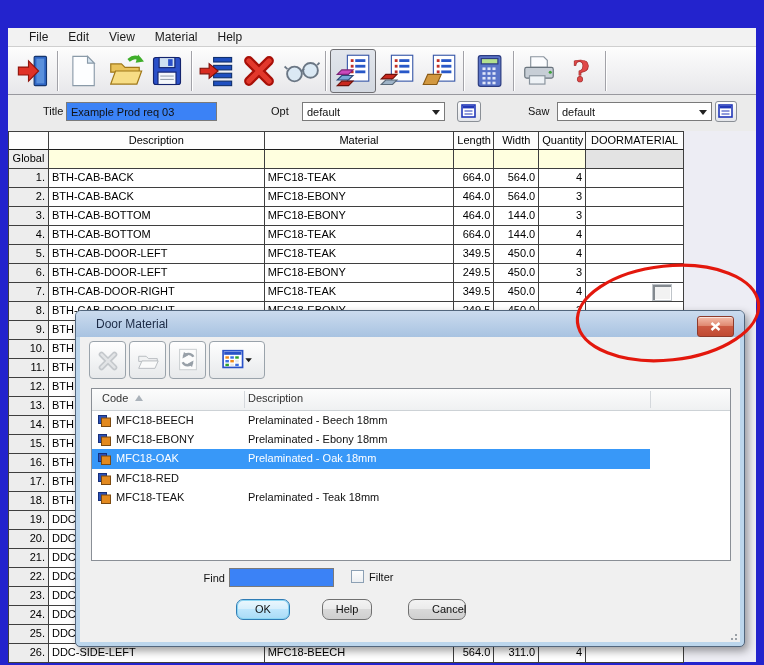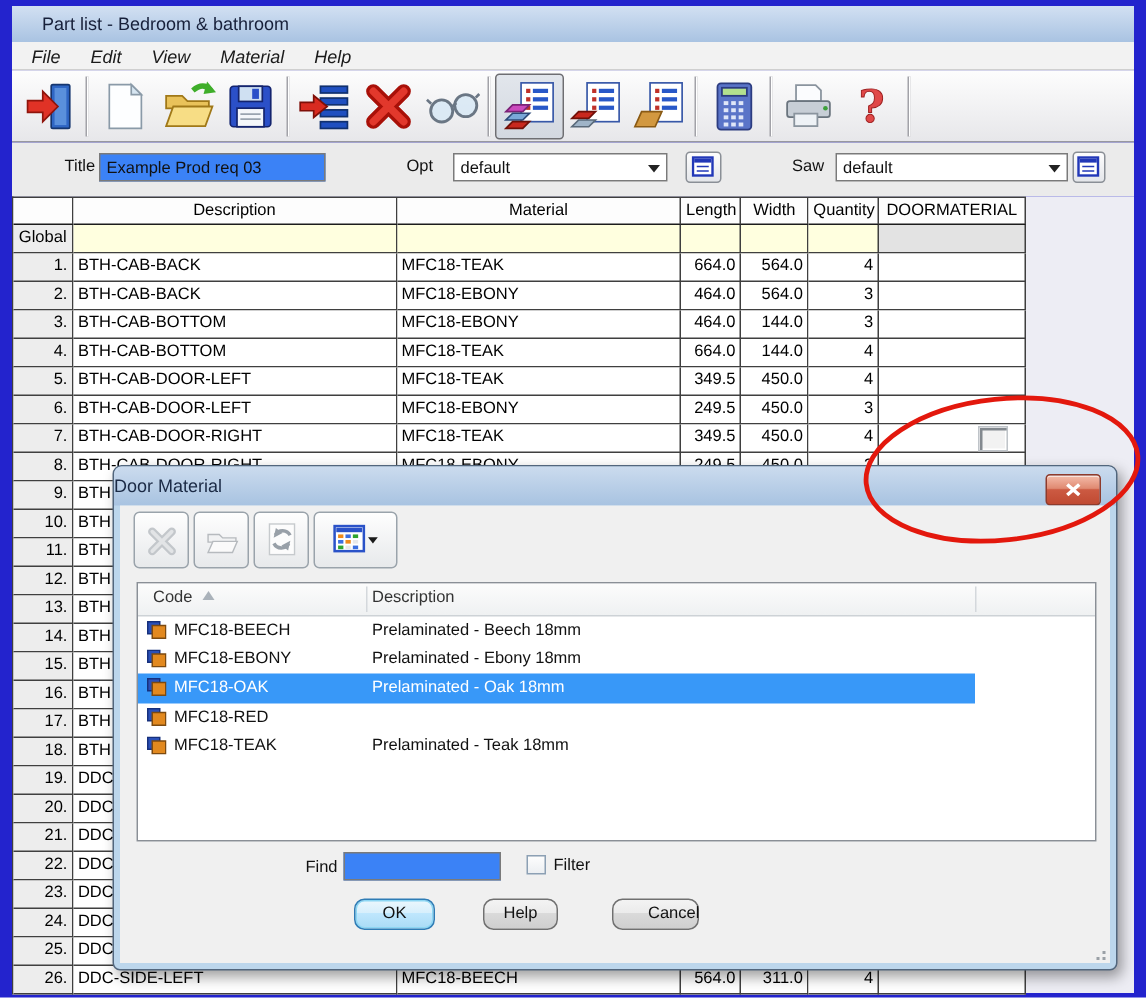--- a/index.html
+++ b/index.html
@@ -3,21 +3,21 @@
 <meta charset="utf-8">
 <style>
   html,body{margin:0;padding:0;}
   #win{position:relative;width:764px;height:665px;background:#2323cd;font-family:"Liberation Sans",sans-serif;overflow:hidden;-webkit-font-smoothing:none;}
 
   
   .titlebar{position:absolute;left:8px;top:4px;width:748px;height:24px;
     background:linear-gradient(#d2e0f2,#a9c3e2);display:flex;align-items:center;
     padding-left:20px;box-sizing:border-box;font-size:12px;color:#17203a;}
   .menubar{position:absolute;left:8px;top:28px;width:748px;height:19px;background:#f2f2f2;
-    border-bottom:1px solid #cfcfcf;display:flex;align-items:flex-end;font-size:12px;color:#1a1a1a;padding-left:3px;box-sizing:border-box;font-style:italic;}
+    border-bottom:1px solid #cfcfcf;display:flex;align-items:center;font-size:12px;color:#1a1a1a;padding-left:11px;box-sizing:border-box;}
   .menu-item{padding:1px 10px;}
 
   
   .toolbar{position:absolute;left:8px;top:47px;width:748px;height:48px;
     background:linear-gradient(#fdfdfd,#e7e7ea);border-bottom:1px solid #98989e;
     display:flex;align-items:center;box-sizing:border-box;padding-left:4px;}
   .tbtn{width:42px;height:44px;display:flex;align-items:center;justify-content:center;flex:0 0 auto;}
   .tbtn.pressed{border:1px solid #6e6e72;border-radius:3px;background:linear-gradient(#e2e6ec,#d3d8e0);box-sizing:border-box;width:46px;}
   .tsep{width:1px;height:40px;background:#a2a2a8;border-right:1px solid #fff;margin:0 3px;flex:0 0 auto;}
 
@@ -53,21 +53,21 @@
   .grow.global .c-door{background:#e3e3e3;}
   .grow.global .c-num{text-align:center;}
   .mini-btn{position:absolute;right:11px;top:1px;width:18px;height:15px;background:#f2f2f2;
     border:1px solid #bfc4c9;box-shadow:inset 2px 2px 0 #83898f, inset -1px -1px 0 #ffffff;}
 
   
   .dialog{position:absolute;left:75px;top:310px;width:670px;height:337px;border-radius:6px 6px 5px 5px;
     border:1px solid #52667d;background:#bcd6ec;box-shadow:3px 4px 9px rgba(0,0,0,.38);z-index:10;box-sizing:border-box;}
   .dlg-title{position:absolute;left:0;top:0;right:0;height:26px;border-radius:5px 5px 0 0;
     background:linear-gradient(#cbdbee,#a8c3e1);font-size:12px;color:#1b2a45;
-    display:flex;align-items:center;box-sizing:border-box;}
+    display:flex;align-items:center;padding-left:20px;box-sizing:border-box;}
   .dlg-close{position:absolute;right:10px;top:5px;width:35px;height:19px;border-radius:3px;
     border:1px solid #8e3b2c;background:linear-gradient(#f4bcaa,#e08a72 45%,#cc5a42 50%,#c04a32);
     display:flex;align-items:center;justify-content:center;box-shadow:inset 0 1px 0 rgba(255,255,255,.6);}
   .dlg-body{position:absolute;left:4px;right:4px;top:26px;bottom:4px;background:#f0f0f0;font-size:11px;color:#111;}
   .dtb{position:absolute;top:4px;height:38px;border:1px solid #9aa3ab;border-radius:4px;
     background:linear-gradient(#fefefe,#e7e9eb);display:flex;align-items:center;justify-content:center;box-sizing:border-box;}
 
   .listbox{position:absolute;left:11px;top:51px;width:640px;height:173px;background:#fff;border:1px solid #8a8f96;box-sizing:border-box;overflow:hidden;}
   .lhdr{position:relative;height:21px;background:linear-gradient(#fcfcfc,#eff1f2);border-bottom:1px solid #cdd2d6;}
   .lhdr .h-code{position:absolute;left:10px;top:3px;color:#333;}
@@ -96,23 +96,20 @@
   .grip i:nth-child(1){right:0;bottom:0;} .grip i:nth-child(2){right:4px;bottom:0;} .grip i:nth-child(3){right:0;bottom:4px;}
 
   
   .annot{position:absolute;left:0;top:0;z-index:100;pointer-events:none;}
 </style>
 </head>
 <body>
 
 <div id="win">
 
-  <div class="titlebar">
-    <span>Part list - Bedroom &amp; bathroom</span>
-  </div>
 
   <div class="menubar">
     <span class="menu-item">File</span>
     <span class="menu-item">Edit</span>
     <span class="menu-item">View</span>
     <span class="menu-item">Material</span>
     <span class="menu-item">Help</span>
   </div>
 
   <div class="toolbar">

